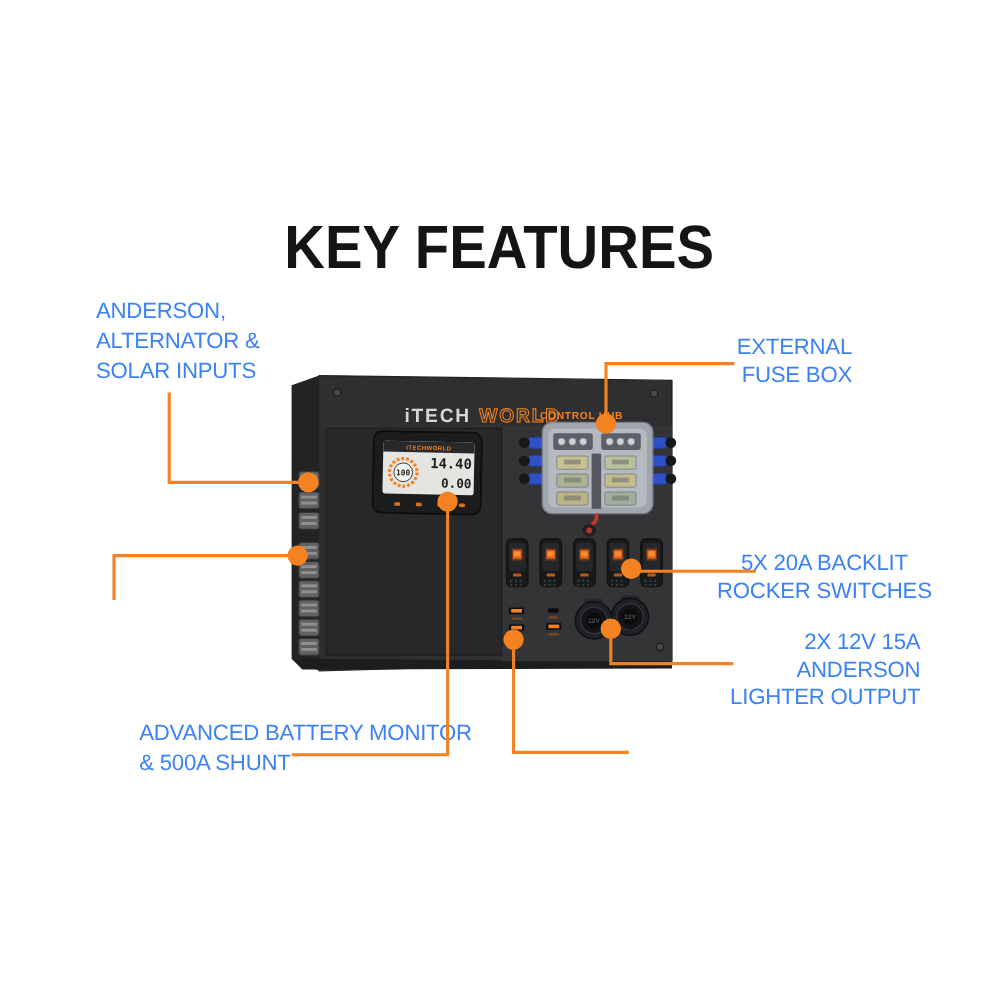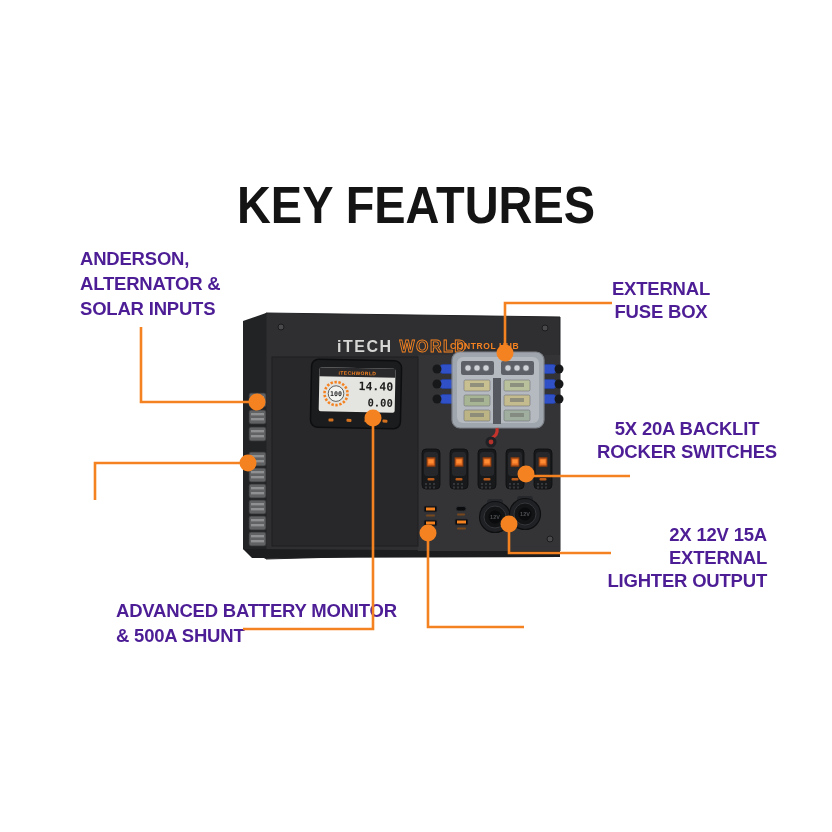--- a/index.html
+++ b/index.html
@@ -8,52 +8,52 @@
     font-family:"Liberation Sans",sans-serif;overflow:hidden;
   }
   .page-title{
     position:absolute;left:0;right:0;top:180px;height:60px;
     text-align:center;font-size:51px;line-height:52px;font-weight:bold;
     color:#141414;letter-spacing:0px;
     transform:scaleX(0.92);transform-origin:50% 50%;
     white-space:pre;
   }
   .label{
-    position:absolute;color:#4c1d95;font-size:18.5px;line-height:25px;
-    letter-spacing:-0.2px;white-space:pre-line;font-weight:bold;
+    position:absolute;color:#3b82f6;font-size:18.5px;line-height:25px;
+    letter-spacing:-0.2px;white-space:pre-line;font-weight:normal;
   }
   .label.center{text-align:center;}
   .label.right{text-align:right;}
   .lh23{line-height:23px;}
   .lh24{line-height:24px;}
   svg{position:absolute;left:0;top:0;}
   .seg{font-family:"DejaVu Sans Mono",monospace;font-weight:bold;}
 </style>
 </head>
 <body>
 
 <div class="canvas">
 
   <div class="page-title">KEY FEATURES</div>
 
   <div class="label" style="left:80px;top:246px;">ANDERSON,
 ALTERNATOR &amp;
 SOLAR INPUTS</div>
 
-  <div class="label center lh23" style="left:591px;top:277px;width:140px;">EXTERNAL
+  <div class="label center lh23" style="left:570px;top:277px;width:140px;text-align:right;">EXTERNAL
 FUSE BOX</div>
 
-  <div class="label center lh23" style="left:597px;top:417px;width:180px;">5X 20A BACKLIT
+  <div class="label center lh23" style="left:597px;top:457px;width:180px;">5X 20A BACKLIT
 ROCKER SWITCHES</div>
 
 
   <div class="label" style="left:116px;top:598px;">ADVANCED BATTERY MONITOR
 &amp; 500A SHUNT</div>
 
-  <div class="label right lh23" style="left:567px;top:523px;width:200px;">2X 12V 15A EXTERNAL
+  <div class="label right lh23" style="left:567px;top:523px;width:200px;">2X 12V 15A ANDERSON
 LIGHTER OUTPUT</div>
 
 
   <svg width="832" height="832" viewBox="0 0 832 832">
 
     <g>
 
       <polygon points="243,321 266,313 266,559 243,549" fill="#222325"></polygon>
 
       <polygon points="266,313 560,317 560,551 266,559" fill="#2f2f31" stroke="#232426" stroke-width="1"></polygon>

